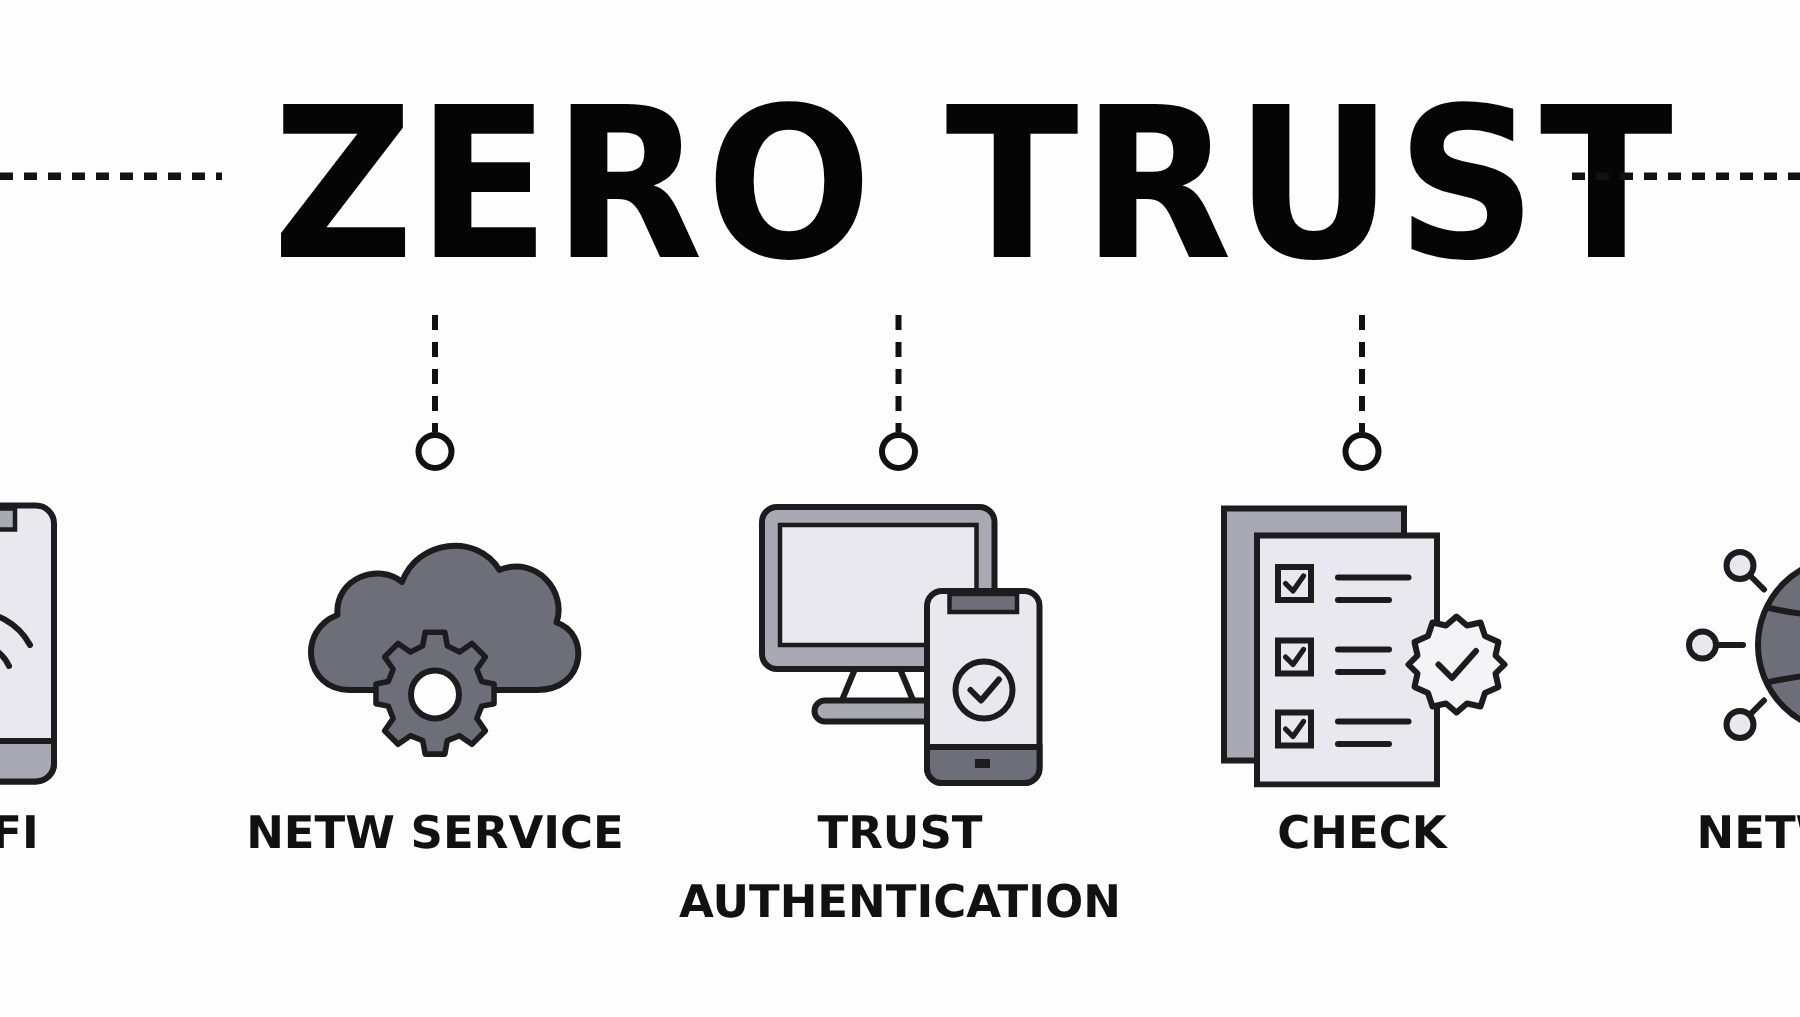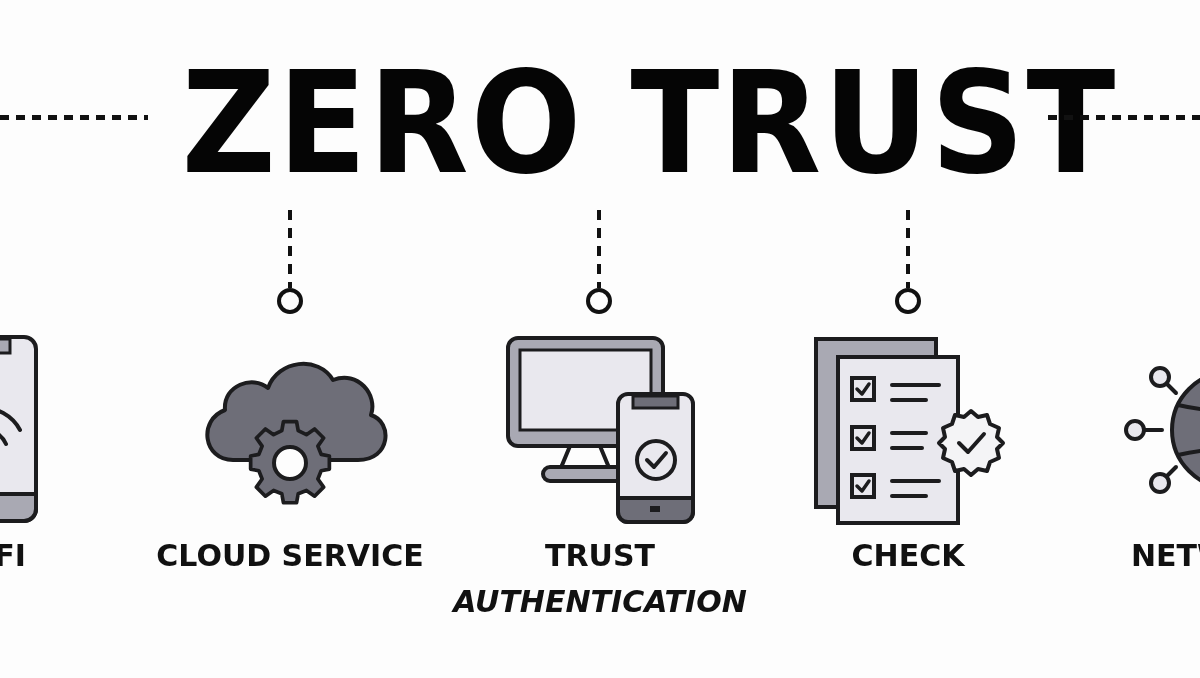--- a/index.html
+++ b/index.html
@@ -78,38 +78,38 @@
 
 <div class="icon" style="left:193px; top:350px; width:200px; height:160px;">
   <svg width="200" height="160" viewBox="0 0 200 160">
     <path d="M40 110 C10 110 5 70 32 60 C30 35 60 25 75 38 C85 10 125 5 140 30 C165 20 185 45 178 65 C200 72 198 110 165 110 Z" fill="#6e6e78" stroke="#1c1c1e" stroke-width="4" stroke-linejoin="round"></path>
     <g transform="translate(97,113)">
       <path d="M-8 -42 H8 L10 -31 L20 -26 L30 -33 L41 -22 L34 -12 L38 -2 L48 0 V16 L38 18 L34 28 L41 38 L30 49 L20 42 L10 46 L8 57 H-8 L-10 46 L-20 42 L-30 49 L-41 38 L-34 28 L-38 18 L-48 16 V0 L-38 -2 L-34 -12 L-41 -22 L-30 -33 L-20 -26 L-10 -31 Z" transform="translate(0,-7) scale(0.82)" fill="#6e6e78" stroke="#1c1c1e" stroke-width="4.5" stroke-linejoin="round"></path>
       <circle cx="0" cy="0" r="16" fill="#fdfdfd" stroke="#1c1c1e" stroke-width="4"></circle>
     </g>
   </svg>
 </div>
-<div class="label" style="left:140px; top:537px; width:300px;">CLOUD SERVICE</div>
+<div class="label" style="left:140px; top:537px; width:300px;">NETW SERVICE</div>
 
 <div class="icon" style="left:505px; top:335px; width:195px; height:190px;">
   <svg width="195" height="190" viewBox="0 0 195 190">
     <rect x="3" y="3" width="155" height="108" rx="10" fill="#a9a9b3" stroke="#1c1c1e" stroke-width="4"></rect>
     <rect x="15" y="15" width="131" height="80" fill="#e9e8ee" stroke="#1c1c1e" stroke-width="3"></rect>
     <path d="M65 111 L55 135 M95 111 L105 135" stroke="#1c1c1e" stroke-width="4"></path>
     <rect x="38" y="132" width="90" height="14" rx="7" fill="#a9a9b3" stroke="#1c1c1e" stroke-width="4"></rect>
     <rect x="113" y="59" width="75" height="128" rx="10" fill="#e9e8ee" stroke="#1c1c1e" stroke-width="4"></rect>
     <rect x="128" y="61" width="45" height="12" fill="#6e6e78" stroke="#1c1c1e" stroke-width="3"></rect>
     <path d="M113 163 H188 V177 a10 10 0 0 1 -10 10 H123 a10 10 0 0 1 -10 -10 Z" fill="#6e6e78" stroke="#1c1c1e" stroke-width="4"></path>
     <rect x="145" y="171" width="10" height="6" fill="#1c1c1e"></rect>
     <circle cx="151" cy="125" r="19" fill="#e9e8ee" stroke="#1c1c1e" stroke-width="4"></circle>
     <path d="M142 125 L149 132 L161 118" fill="none" stroke="#1c1c1e" stroke-width="4" stroke-linecap="round" stroke-linejoin="round"></path>
   </svg>
 </div>
 <div class="label" style="left:450px; top:537px; width:300px;">TRUST</div>
-<div class="label" style="left:440px; top:583px; width:320px;font-style:italic;">AUTHENTICATION</div>
+<div class="label" style="left:440px; top:583px; width:320px;">AUTHENTICATION</div>
 
 <div class="icon" style="left:812px; top:335px; width:200px; height:190px;">
   <svg width="200" height="190" viewBox="0 0 200 190">
     <rect x="4" y="4" width="120" height="168" fill="#a9a9b3" stroke="#1c1c1e" stroke-width="4"></rect>
     <rect x="26" y="22" width="120" height="166" fill="#e9e8ee" stroke="#1c1c1e" stroke-width="4"></rect>
     <g stroke="#1c1c1e" stroke-width="4" fill="#e9e8ee">
       <rect x="40" y="43" width="22" height="22"></rect>
       <rect x="40" y="92" width="22" height="22"></rect>
       <rect x="40" y="140" width="22" height="22"></rect>
     </g>

